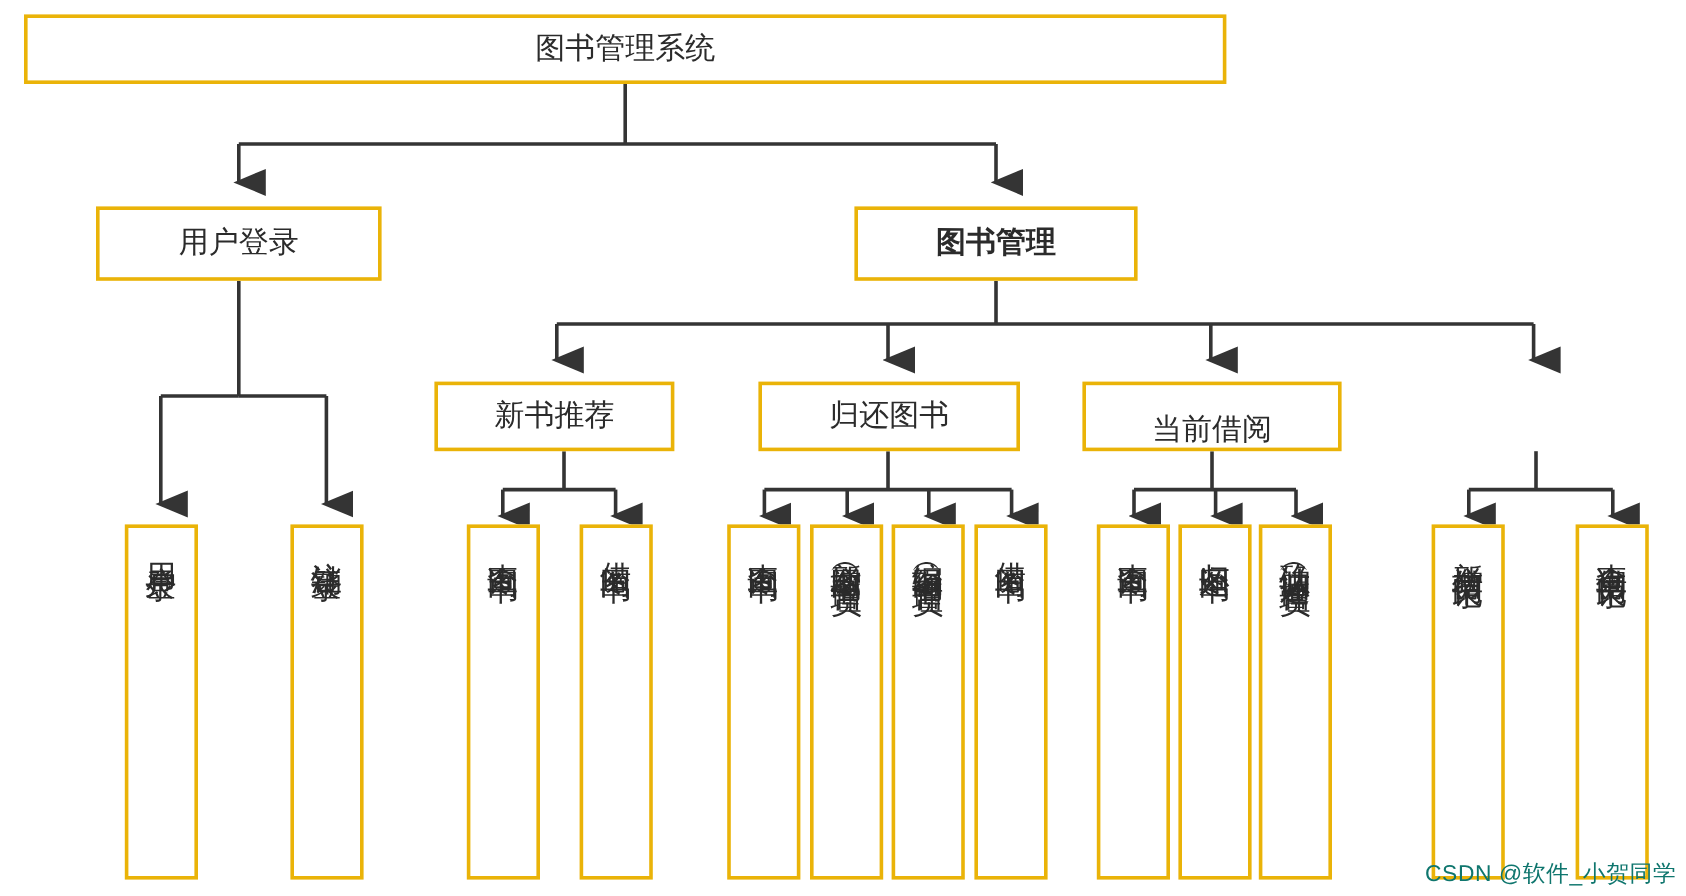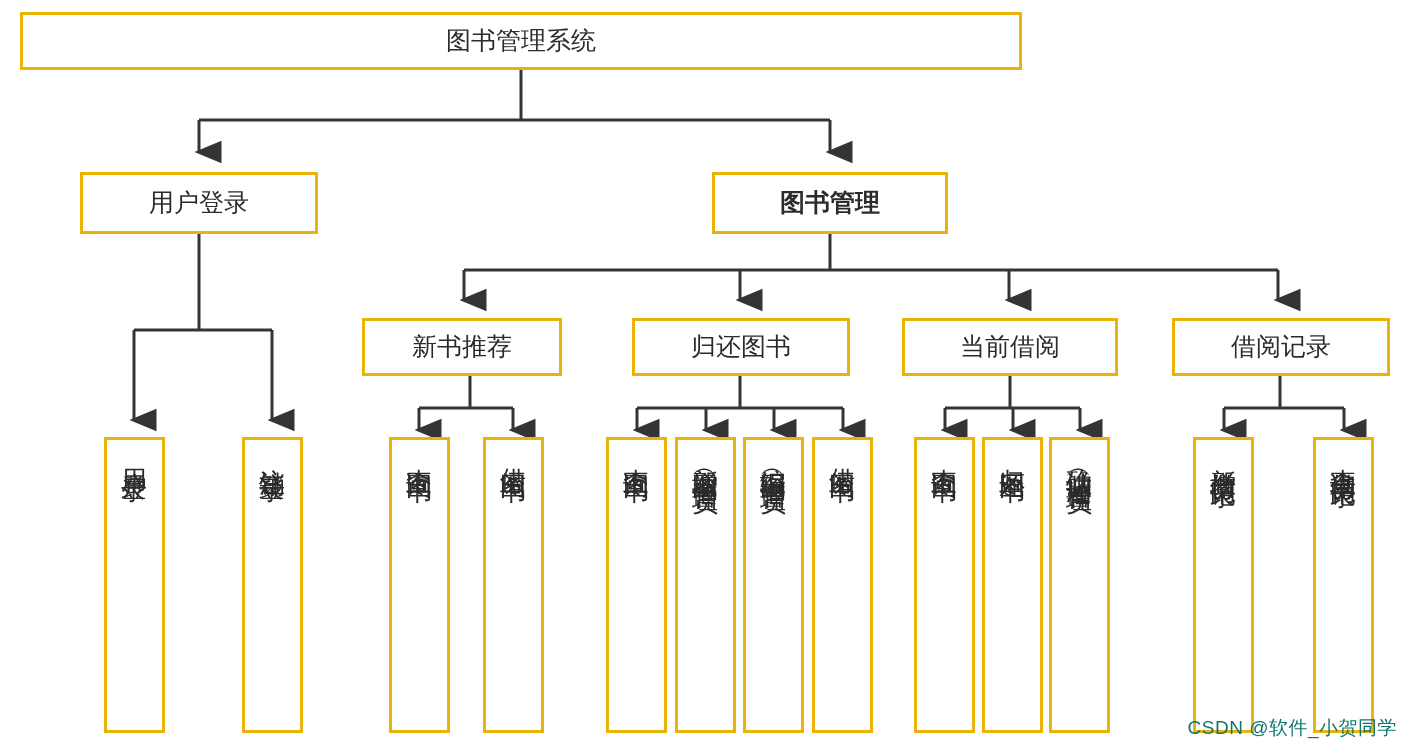--- a/index.html
+++ b/index.html
@@ -139,27 +139,24 @@
   </div>
 
   <div class="node-box horiz" style="left:362px; top:318px; width:200px; height:58px;">
     <span class="node-label">新书推荐</span>
   </div>
 
   <div class="node-box horiz" style="left:632px; top:318px; width:218px; height:58px;">
     <span class="node-label">归还图书</span>
   </div>
 
-  <div class="node-box horiz" style="left:902px; top:318px; width:216px; height:58px;">
+  <div class="node-box horiz" style="left:902px; top:318px; width:216px; height:58px;align-items:flex-end;">
     <span class="node-label">当前借阅</span>
   </div>
 
-  <div class="node-box horiz" style="left:1172px; top:318px; width:218px; height:58px;">
-    <span class="node-label">借阅记录</span>
-  </div>
 
   <div class="node-box vert" style="left:104px; top:437px; width:61px; height:296px;">
     <span class="node-label">用户登录</span>
   </div>
 
   <div class="node-box vert" style="left:242px; top:437px; width:61px; height:296px;">
     <span class="node-label">注销登录</span>
   </div>
 
   <div class="node-box vert" style="left:389px; top:437px; width:61px; height:296px;">

